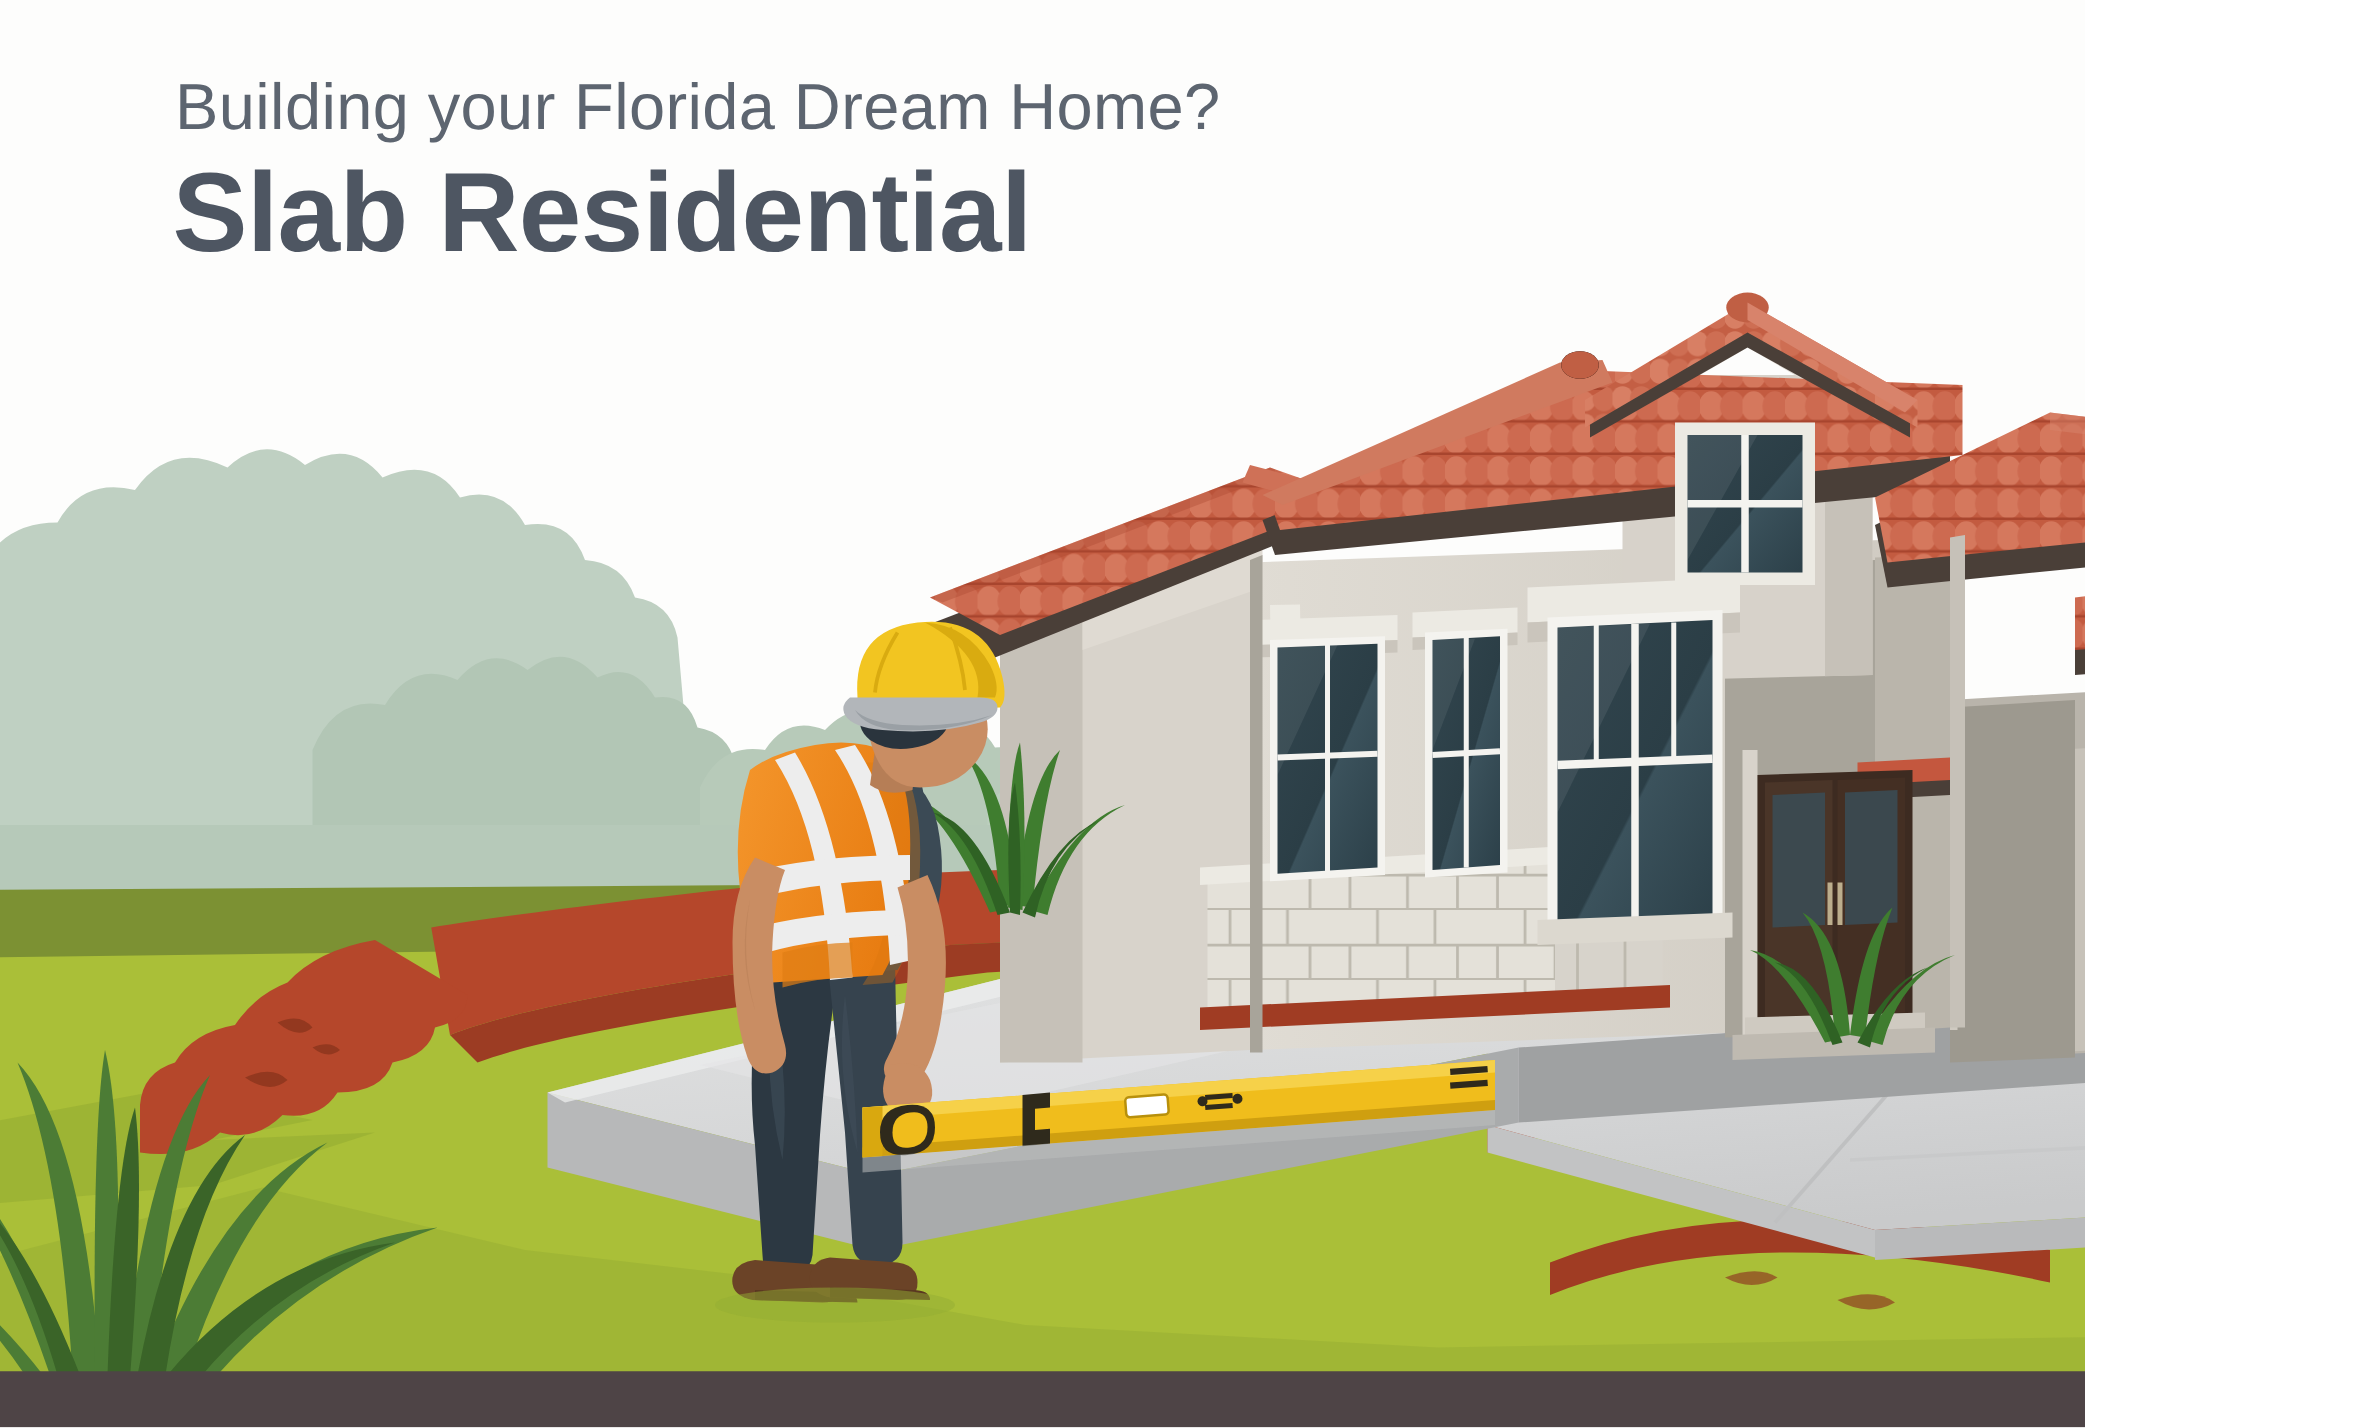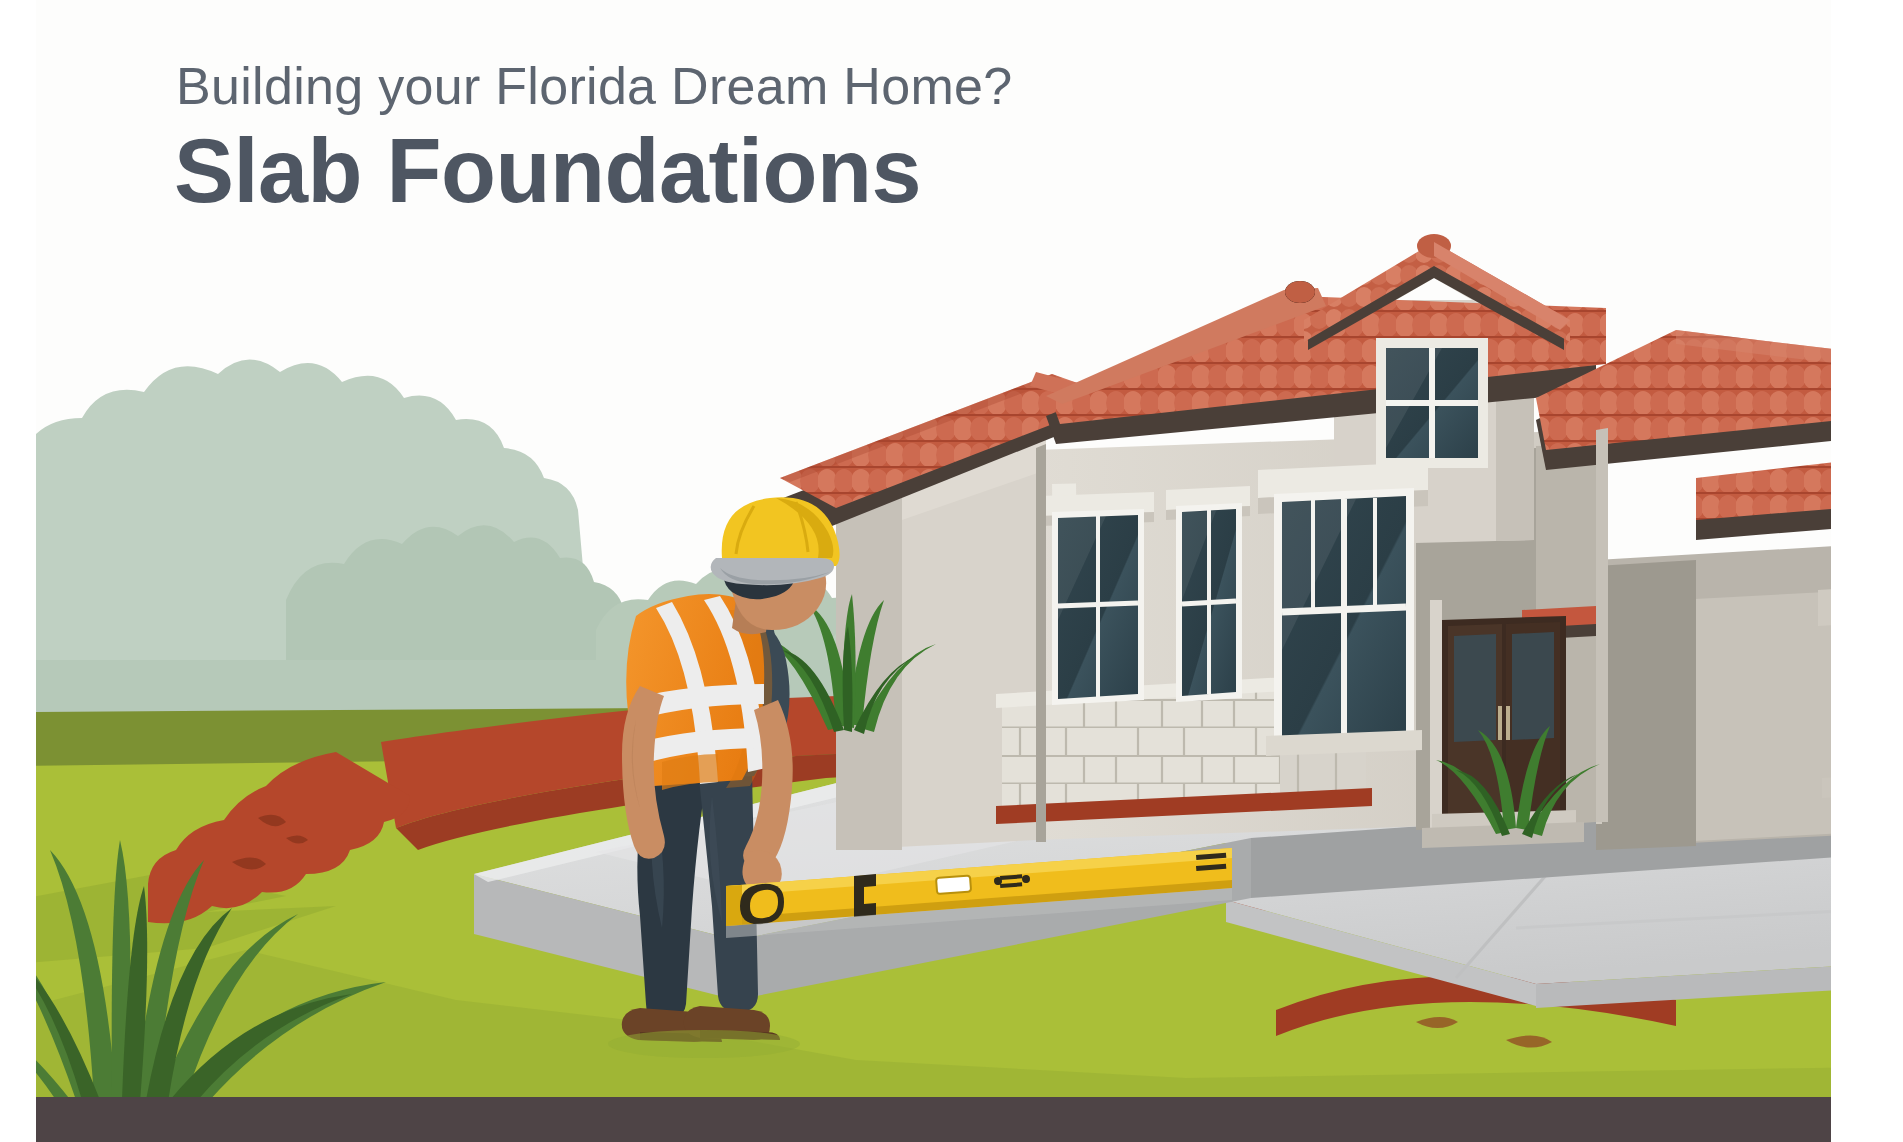--- a/index.html
+++ b/index.html
@@ -7,25 +7,24 @@
     margin: 0;
     padding: 0;
     background: #ffffff;
   }
   body {
     font-family: "Liberation Sans", sans-serif;
   }
 
   #banner {
     position: relative;
-    width: 1795px;
+    width: 1668px;
     height: 1142px;
     overflow: hidden;
     background: #fdfdfc;
-    margin-left: 36px;
   }
 
   
   #scene {
     position: absolute;
     inset: 0;
     width: 1903px;
     height: 1142px;
   }
 
@@ -524,19 +523,19 @@
       <path fill="#bcbdbe" opacity="0.55" d="M690 926 L1196 888 L1196 900 L690 938 Z"></path>
     </g>
 
     <ellipse cx="668" cy="1044" rx="96" ry="14" fill="#93ad33" opacity="0.5"></ellipse>
 
   </svg>
 
   <div id="headline">
     <p id="kicker">Building your Florida Dream Home?</p>
     <h1 id="title">
-      <span class="line">Slab Foundations</span>
+      <span class="line">Slab Residential</span>
     </h1>
   </div>
 
   <div id="footer-bar"></div>
 
 </div>
 
 </body></html>

